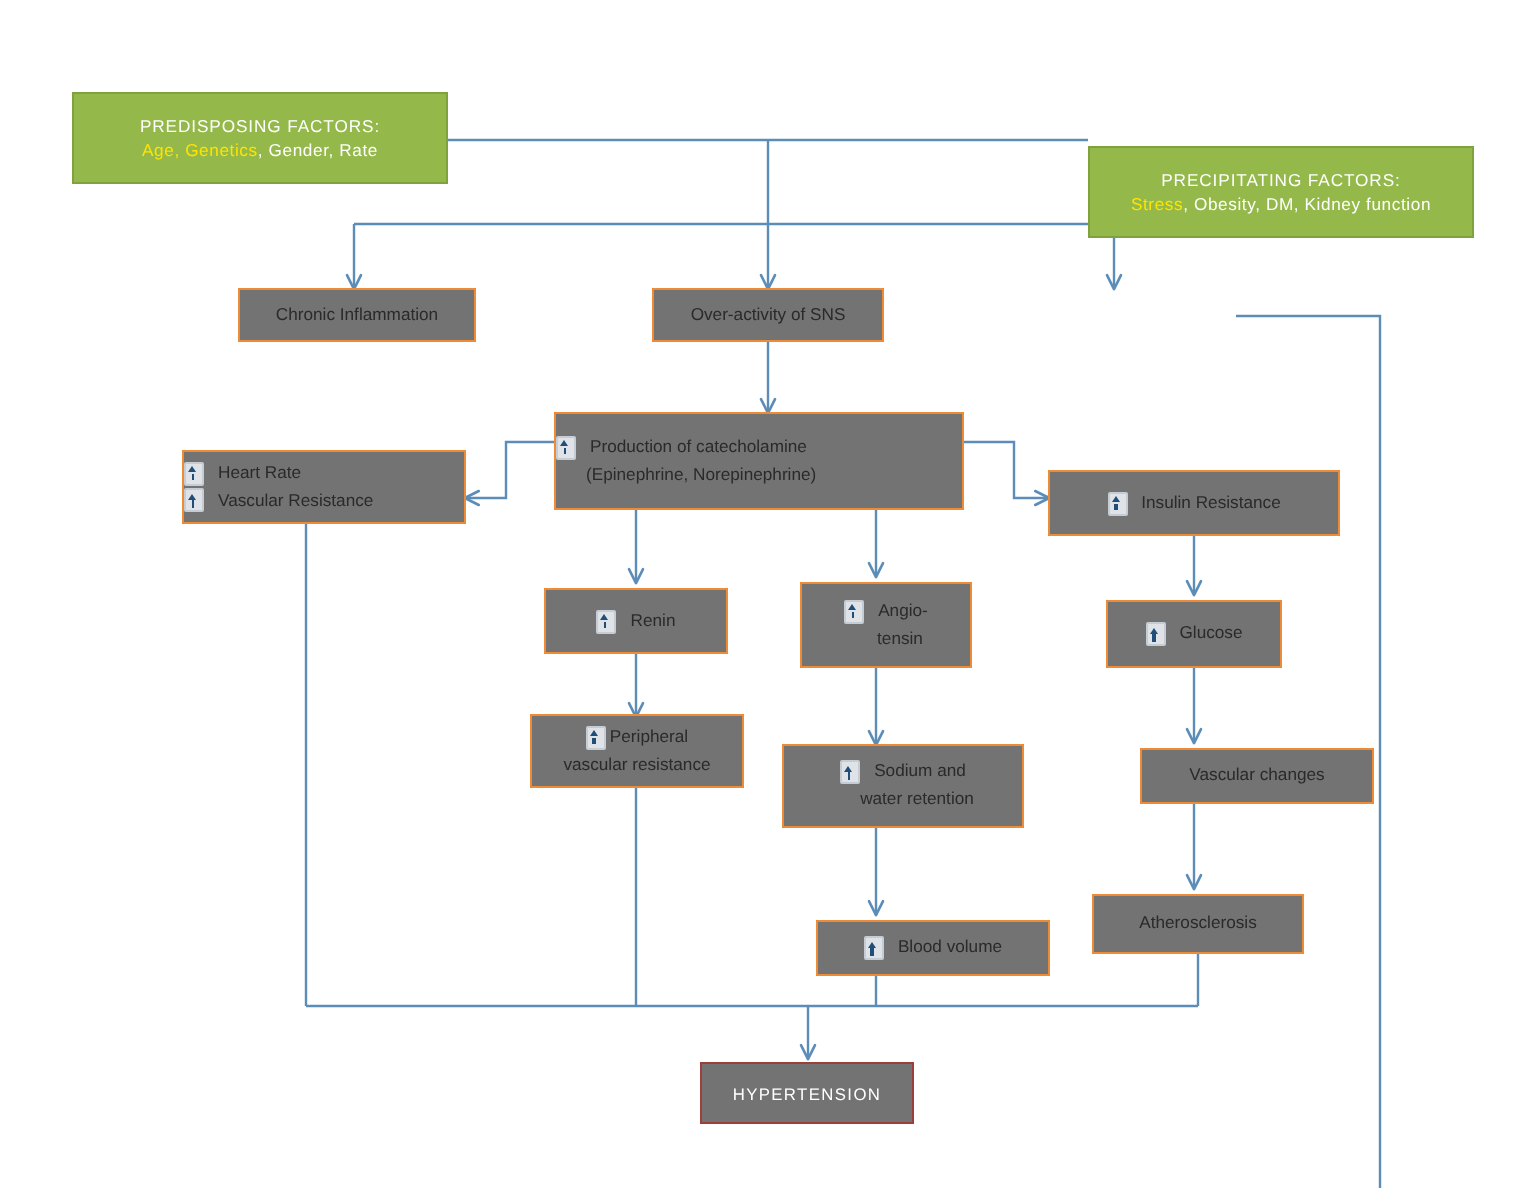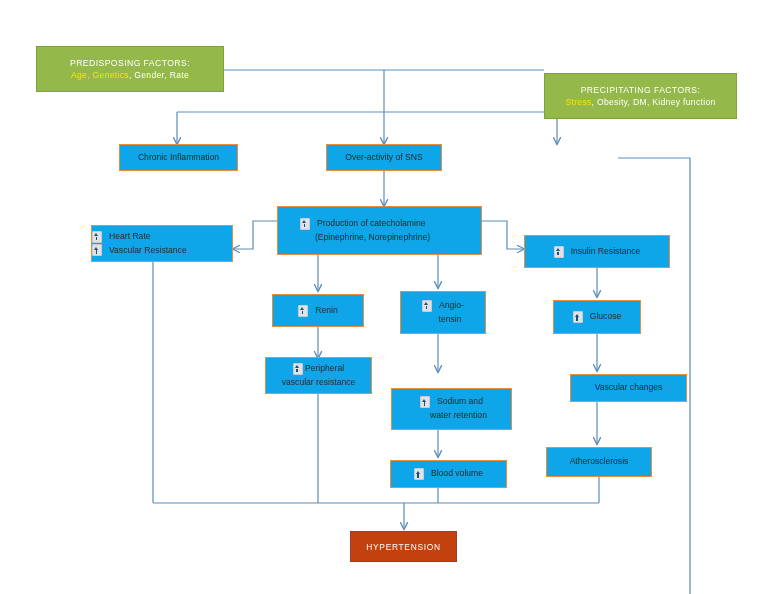--- a/index.html
+++ b/index.html
@@ -28,31 +28,31 @@
     color:#ffffff;
     flex-direction:column;
     line-height:1.45;
   }
   .green .l1{font-size:8.6px;letter-spacing:.45px;}
   .green .l2{font-size:8.6px;letter-spacing:.3px;}
   .hl{color:#ffe400;}
 
   
   .orange{
-    background:#0ea5e9;
+    background:#737373;
     border:1.6px solid #ed8b36;
     color:#2a2a2a;
     font-size:8.6px;
     flex-direction:column;
     line-height:1.6;
   }
 
   
   .red{
-    background:#c2410c;
+    background:#737373;
     border:1px solid #9c3e39;
     color:#ffffff;
     font-size:8.4px;
     letter-spacing:.7px;
   }
 
   .row{display:flex;align-items:center;justify-content:center;white-space:nowrap;}
   .rowl{display:flex;align-items:center;white-space:nowrap;}
 
   .uparrow{
@@ -151,21 +151,21 @@
 
   <div class="node orange" style="left:119px;top:144px;width:119px;height:27px;">
     <span>Chronic Inflammation</span>
   </div>
 
   <div class="node orange" style="left:326px;top:144px;width:116px;height:27px;">
     <span>Over-activity of SNS</span>
   </div>
 
 
-  <div class="node orange" style="left:277px;top:206px;width:205px;height:49px;align-items:flex-start;padding-left:22px;">
+  <div class="node orange" style="left:277px;top:206px;width:205px;height:49px;align-items:flex-start;">
     <div class="rowl">
       <span class="uparrow"></span>
       <span>Production of catecholamine</span>
     </div>
     <div class="rowl" style="padding-left:15px;text-align:center;">
       <span>(Epinephrine, Norepinephrine)</span>
     </div>
   </div>
 
   <div class="node orange" style="left:91px;top:225px;width:142px;height:37px;align-items:flex-start;">
@@ -213,35 +213,35 @@
   <div class="node orange" style="left:265px;top:357px;width:107px;height:37px;">
     <div class="row">
       <span class="uparrow tight"></span>
       <span>Peripheral</span>
     </div>
     <div class="row">
       <span>vascular resistance</span>
     </div>
   </div>
 
-  <div class="node orange" style="left:391px;top:388px;width:121px;height:42px;">
+  <div class="node orange" style="left:391px;top:372px;width:121px;height:42px;">
     <div class="row">
       <span class="uparrow"></span>
       <span>Sodium and</span>
     </div>
     <div class="row" style="padding-left:14px;">
       <span>water retention</span>
     </div>
   </div>
 
   <div class="node orange" style="left:570px;top:374px;width:117px;height:28px;">
     <span>Vascular changes</span>
   </div>
 
-  <div class="node orange" style="left:390px;top:460px;width:117px;height:28px;">
+  <div class="node orange" style="left:408px;top:460px;width:117px;height:28px;">
     <div class="row">
       <span class="uparrow"></span>
       <span>Blood volume</span>
     </div>
   </div>
 
   <div class="node orange" style="left:546px;top:447px;width:106px;height:30px;">
     <span>Atherosclerosis</span>
   </div>
 

